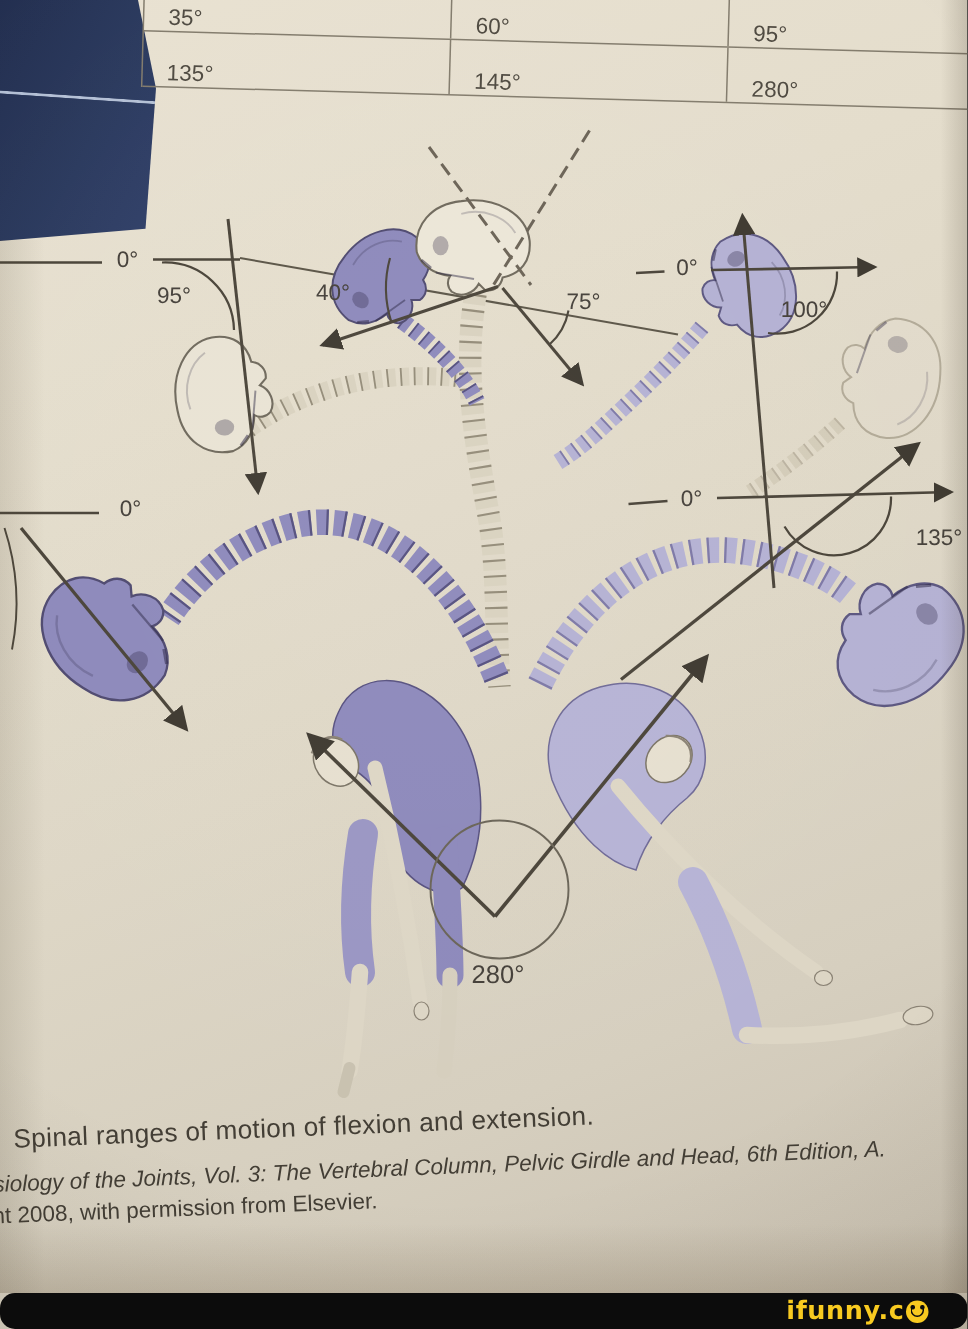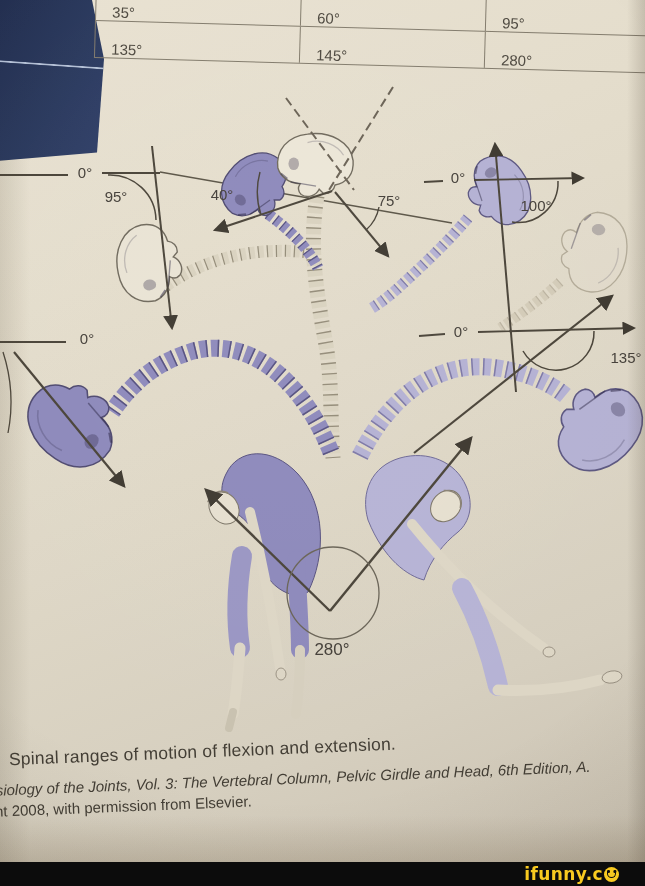--- a/index.html
+++ b/index.html
@@ -49,21 +49,21 @@
     background:radial-gradient(130% 95% at 45% 38%,rgba(255,255,255,.04) 0%,rgba(0,0,0,0) 55%,rgba(25,18,8,.16) 100%);}
   .left-shade{position:absolute;left:0;top:160px;width:30px;height:702px;pointer-events:none;
     background:linear-gradient(90deg,rgba(80,70,50,.14),rgba(80,70,50,0));}
   .right-shade{position:absolute;right:0;top:0;width:18px;height:862px;pointer-events:none;
     background:linear-gradient(270deg,rgba(60,50,35,.18),rgba(60,50,35,0));}
   .bottom-fade{position:absolute;left:0;right:0;bottom:24px;height:46px;pointer-events:none;
     background:linear-gradient(180deg,rgba(150,133,108,0),rgba(135,119,94,.28));}
   
   .ifunny-bar{
     position:absolute;left:0;right:0;bottom:0;height:24px;background:#0c0c0c;
-    display:flex;align-items:center;justify-content:flex-end;padding-right:26px;box-sizing:border-box;
+    display:flex;align-items:center;justify-content:flex-end;padding-right:26px;box-sizing:border-box;border-radius:10px;
   }
   .brand{color:#f8ca20;font-weight:bold;font-size:17px;letter-spacing:.4px;
     font-family:"DejaVu Sans","Liberation Sans",sans-serif;display:flex;align-items:center;}
   .smiley{width:15px;height:15px;border-radius:50%;background:#f8ca20;position:relative;display:inline-block;margin-left:1px;}
   .smiley::before{content:"";position:absolute;left:3px;top:3.5px;width:2.6px;height:2.6px;border-radius:50%;
     background:#0c0c0c;box-shadow:6.4px 0 0 #0c0c0c;}
   .smiley::after{content:"";position:absolute;left:2.6px;top:4.5px;width:9.6px;height:7px;box-sizing:border-box;
     border:1.6px solid #0c0c0c;border-top:none;border-radius:0 0 9px 9px;}
 </style>
 </head>

